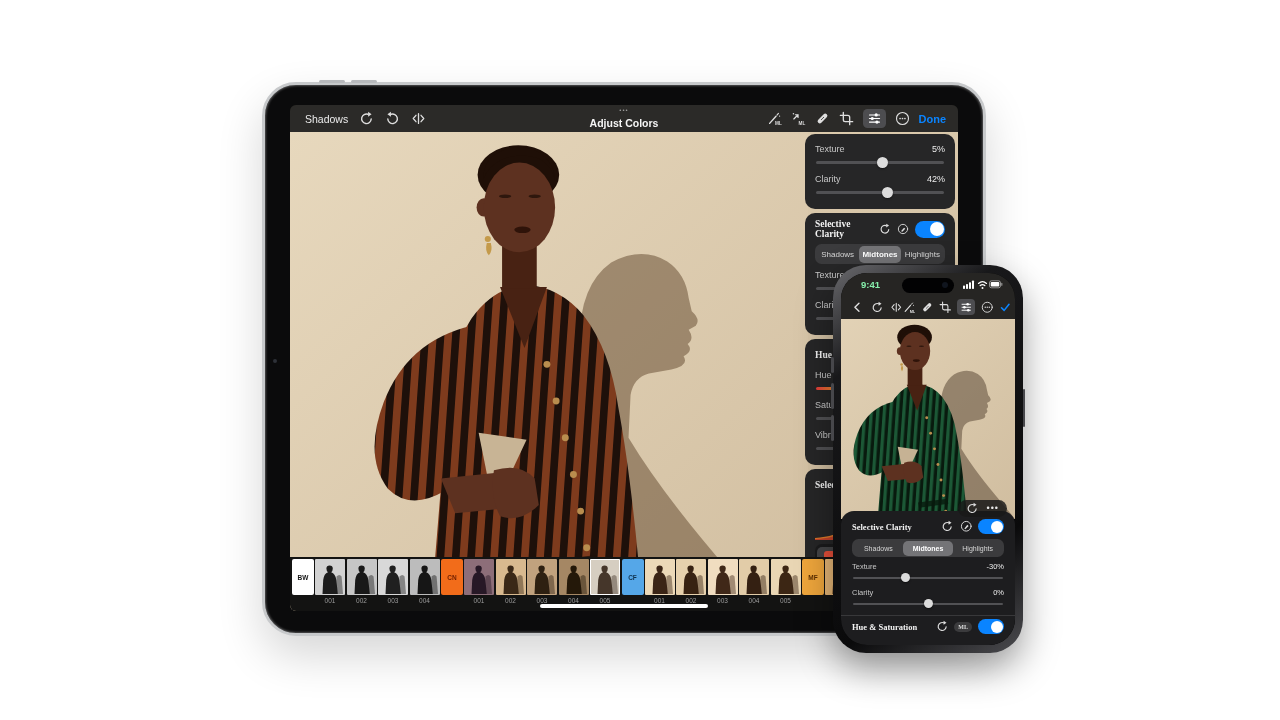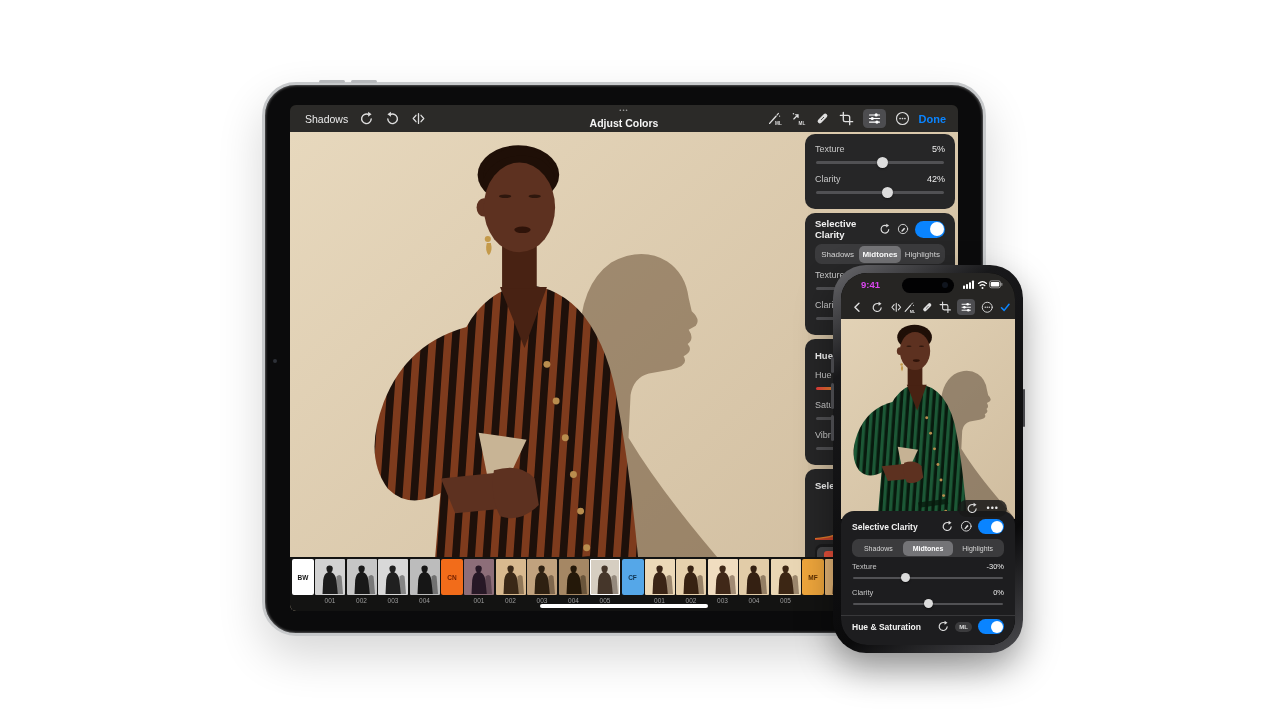--- a/index.html
+++ b/index.html
@@ -28,21 +28,21 @@
   .tb-title{font-size:10.5px;font-weight:bold;color:#f5f5f5;}
   .tb-done{font-size:11px;font-weight:bold;color:#0a84ff;text-align:right;}
   .icon{display:inline-flex;width:15px;height:15px;color:#dedede;}
   .icon svg{width:100%;height:100%;}
   .icon.small{width:12px;height:12px;}
   .active-tool{background:#4d4d50;border-radius:4.5px;padding:2px 4px;display:inline-flex;}
   .active-tool .icon{color:#fff;}
   
   .sidebar{position:absolute;right:3px;top:29px;width:150px;z-index:3;}
   .card{background:#262627;border-radius:10px;padding:7px 10px 8px;margin-bottom:4px;}
-  .hrow{display:flex;align-items:center;height:18px;}
+  .hrow{display:flex;align-items:center;height:18px;font-family:Liberation Serif, serif;}
   .htitle{font-size:9.5px;font-weight:bold;color:#f2f2f2;}
   .hicons{margin-left:auto;display:flex;align-items:center;gap:6px;color:#e0e0e0;}
   .srow{display:flex;align-items:center;height:13px;margin-top:4px;}
   .lbl{font-size:9px;color:#c7c7c7;}
   .val{margin-left:auto;font-size:9px;color:#ededed;}
   .slider{position:relative;height:12px;margin:1px 0 3px;}
   .slider .track{position:absolute;left:1px;right:1px;top:5px;height:2.5px;background:#515154;border-radius:2px;}
   .slider .thumb{position:absolute;top:.5px;width:11px;height:11px;border-radius:50%;background:#dcdcdc;
         box-shadow:0 1px 2px rgba(0,0,0,.5);}
   .slider.hue .track{background:linear-gradient(90deg,#e03a3a,#ec8c2c,#ecd44c,#5cbe58,#3fc0c8,#3a6ae0,#b040d8,#e03a3a);height:3.5px;top:4.5px;}
@@ -70,21 +70,21 @@
   .tlabel{display:block;font-size:6.5px;color:#9b9b9b;margin-top:2px;}
   .home-ind{position:absolute;left:50%;transform:translateX(-50%);bottom:3px;width:168px;height:4px;
         border-radius:2px;background:#fff;z-index:6;}
   
   .iphone{position:absolute;left:833px;top:265px;width:190px;height:388px;border-radius:33px;
         background:linear-gradient(145deg,#6a6a6e,#18181a 22%,#0a0a0b 75%,#4c4c50);
         box-shadow:0 16px 36px rgba(0,0,0,.38);z-index:5;}
   .ip-btn{position:absolute;width:2.5px;border-radius:2px;background:#47474b;}
   .ip-screen{position:absolute;left:8px;top:8px;right:8px;bottom:8px;background:#000;border-radius:26px;overflow:hidden;}
   .ip-top{position:absolute;left:0;right:0;top:0;height:46px;background:#262523;}
-  .ip-status{position:relative;height:22px;display:flex;align-items:center;color:#d946ef;}
+  .ip-status{position:relative;height:22px;display:flex;align-items:center;color:#86efac;}
   .ip-time{font-size:9.5px;font-weight:bold;padding-left:20px;}
   .island{position:absolute;left:50%;transform:translateX(-50%);top:4.5px;width:52px;height:15px;background:#020203;border-radius:8px;}
   .island i{position:absolute;right:6px;top:4.5px;width:6px;height:6px;border-radius:50%;background:#10151e;}
   .ip-sicons{margin-left:auto;padding-right:12px;display:flex;}
   .ip-toolbar{position:relative;height:24px;display:flex;align-items:center;color:#dedede;}
   .ip-tleft{display:flex;align-items:center;gap:7px;padding-left:10px;}
   .ip-tright{margin-left:auto;display:flex;align-items:center;gap:5.5px;padding-right:9px;}
   .icon.xs{width:12.5px;height:12.5px;}
   .active-tool.xs{padding:1.5px 3px;border-radius:4px;}
   .ip-photo{position:absolute;left:0;right:0;top:46px;height:200px;}

